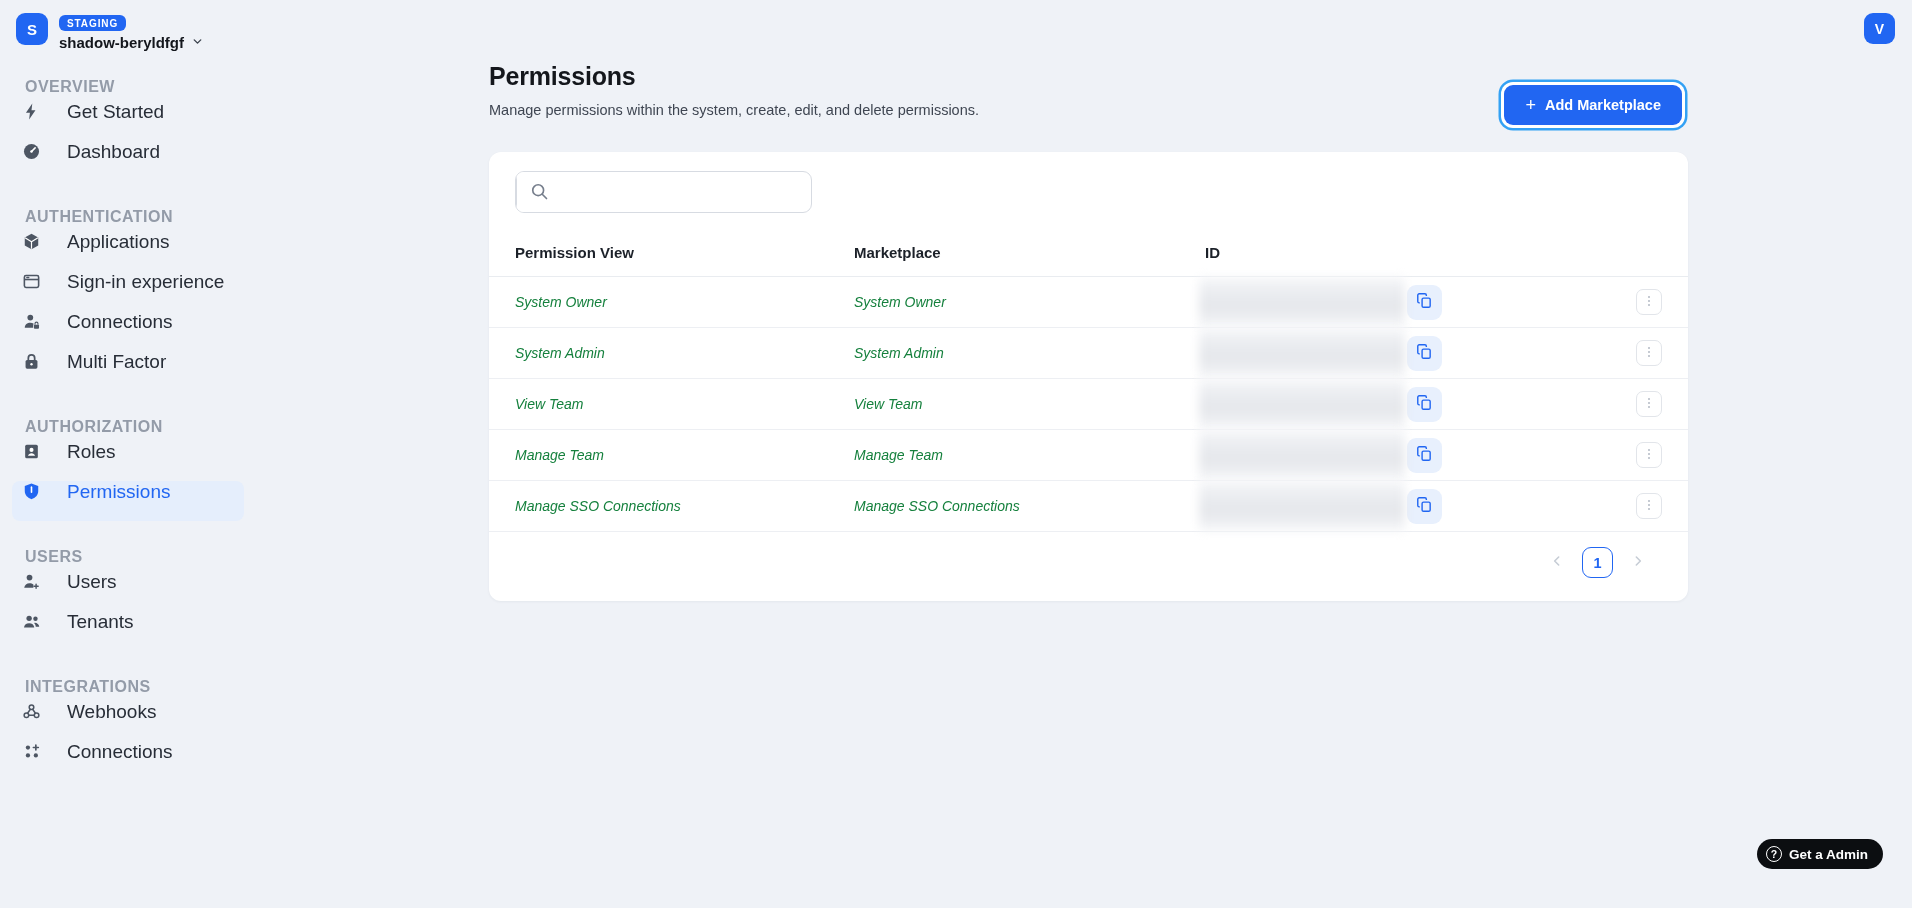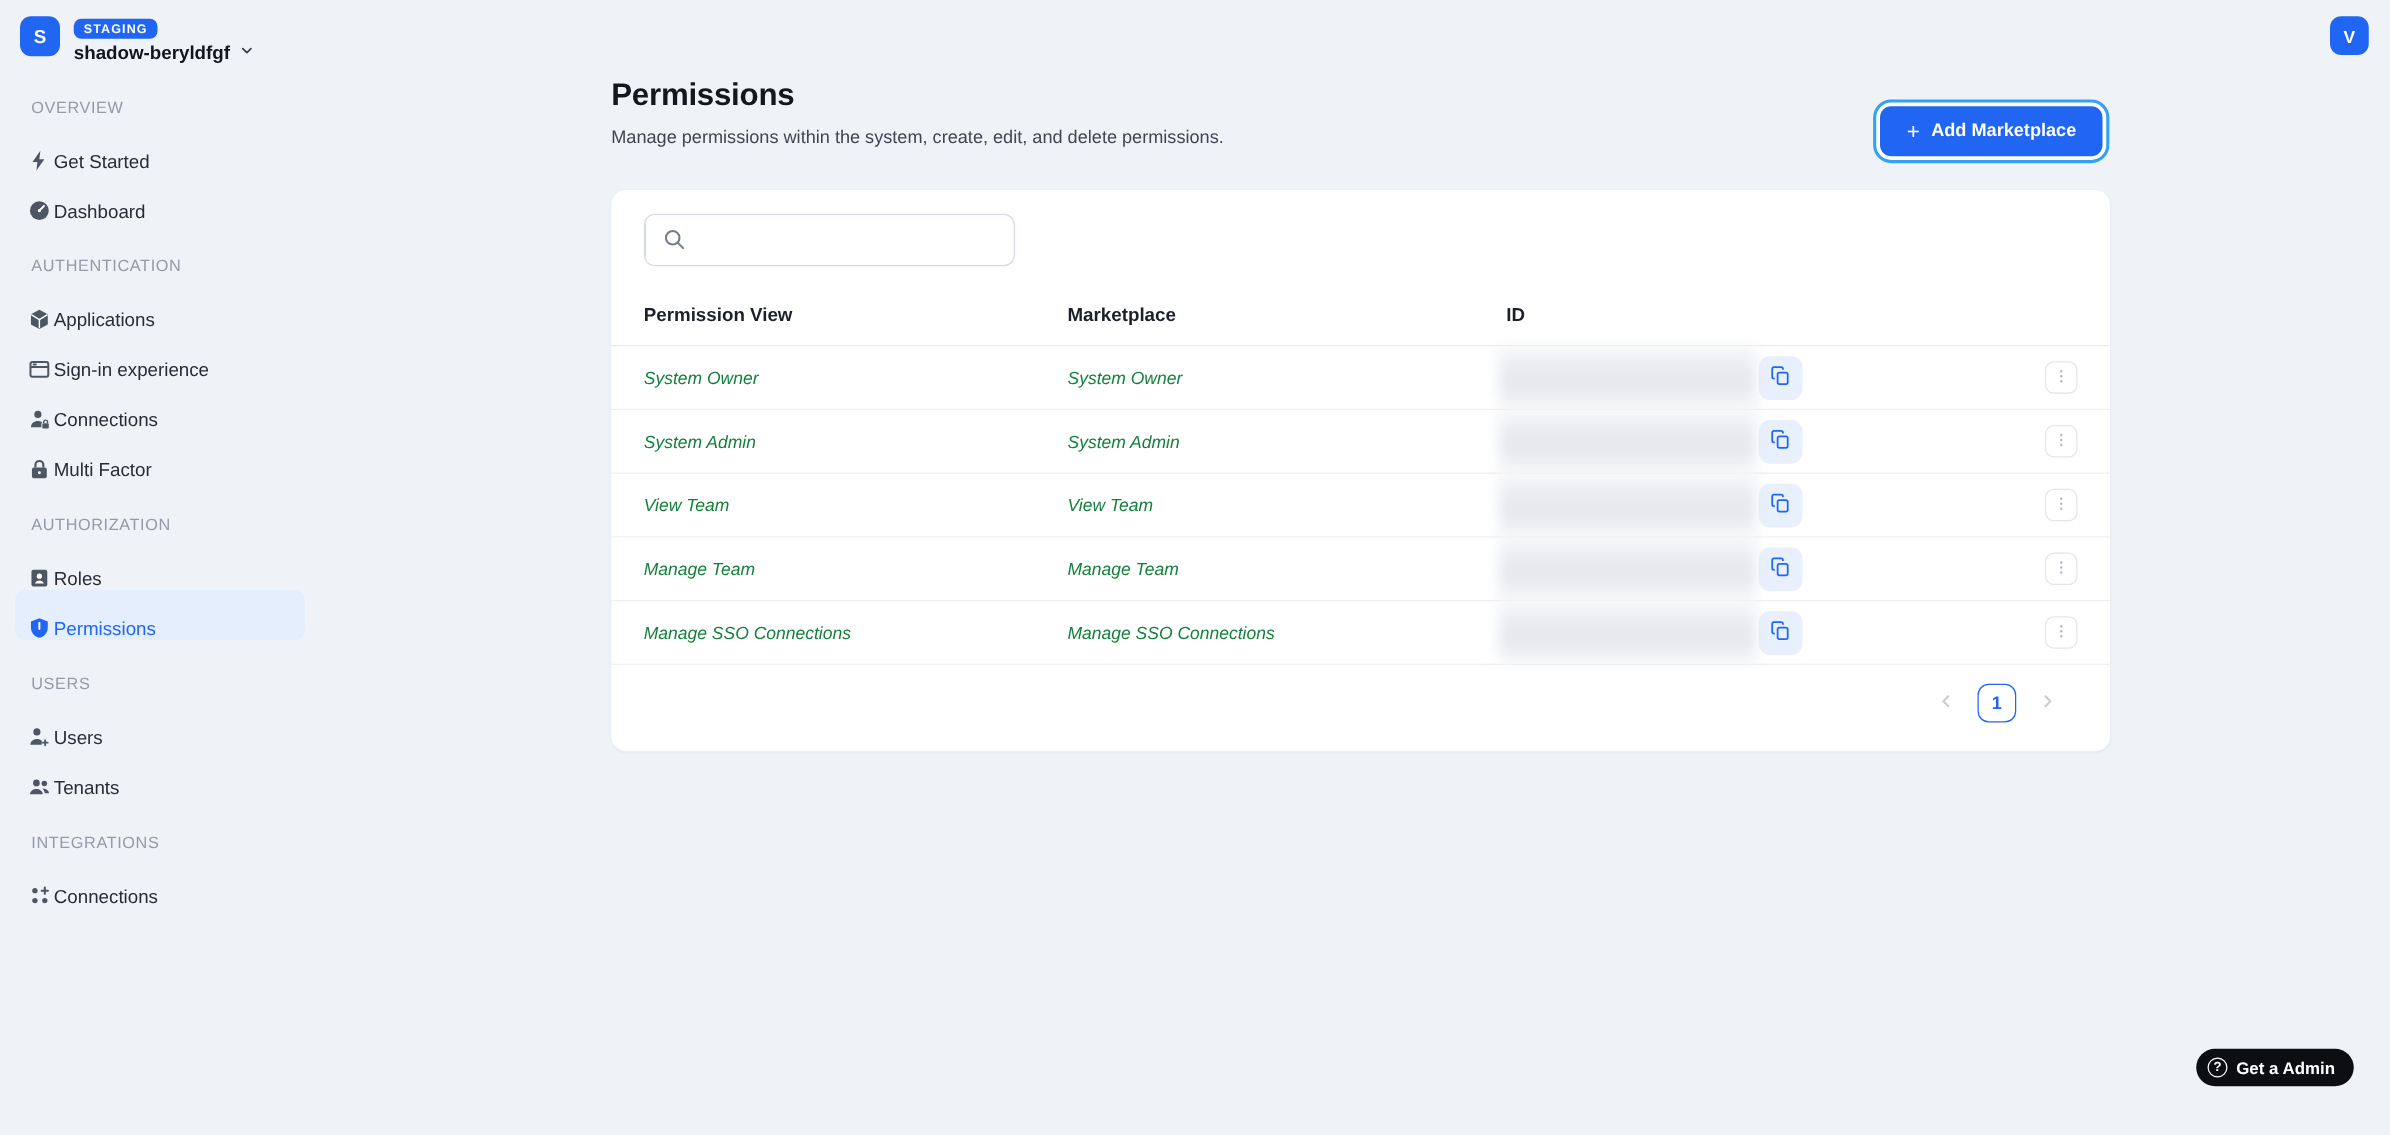--- a/index.html
+++ b/index.html
@@ -14,24 +14,24 @@
 
   
   .sidebar { position:absolute; left:0; top:0; width:256px; height:100%; padding:13px 16px 0 16px; }
   .workspace { display:flex; gap:11px; align-items:flex-start; cursor:pointer; }
   .ws-logo { width:32px; height:32px; border-radius:9px; background:#2166f2; color:#fff;
              font-weight:700; font-size:15px; display:grid; place-items:center; flex:0 0 auto; }
   .env-badge { display:inline-block; background:#2166f2; color:#fff; font-size:10px; font-weight:700;
                letter-spacing:.9px; padding:3px 8px 2px; border-radius:6px; }
   .ws-name { margin-top:3px; font-size:15px; font-weight:700; color:#13161c;
              display:flex; align-items:center; gap:7px; }
-  .nav-section { margin:27px 0 5px; padding-left:9px; font-size:13px; font-weight:400;
+  .nav-section { margin:27px 0 5px; padding-left:9px; font-size:16px; font-weight:700;
                  color:#939ba8; letter-spacing:.5px; }
-  .nav-item { display:flex; align-items:flex-end; gap:2px; height:40px; padding:0 9px;
-              margin:0 -4px; border-radius:8px; font-size:15px; color:#272d37; cursor:pointer; }
+  .nav-item { display:flex; align-items:flex-start; gap:26px; height:40px; padding:0 9px;
+              margin:0 -4px; border-radius:8px; font-size:19px; color:#272d37; cursor:pointer; }
   .nav-item .ni { width:20px; height:20px; display:grid; place-items:center; flex:0 0 auto; }
   .nav-item.active { background:#e5eefc; color:#2166f2; font-weight:500; }
 
   
   .avatar { position:absolute; top:13px; right:17px; width:31px; height:31px; border-radius:9px;
             background:#2166f2; color:#fff; font-weight:700; font-size:14px;
             display:grid; place-items:center; cursor:pointer; }
 
   
   .main { position:absolute; left:489px; top:0; width:1199px; }
@@ -204,20 +204,31 @@
           <circle cx="17" cy="8.6" r="2.8"></circle>
           <path d="M16.2 13.7c3 .2 5.2 2 5.6 4.8h-4.4c-.2-1.9-.9-3.5-2.2-4.6z"></path>
         </svg>
     </span>
     <span>Tenants</span>
   </div>
 
   <div class="nav-section">INTEGRATIONS</div>
   <div class="nav-item">
     <span class="ni">
+      <svg viewBox="0 0 24 24" width="19" height="19" fill="none" stroke="#4d5663" stroke-width="1.9" stroke-linecap="round">
+          <circle cx="5.6" cy="16.8" r="2.9"></circle>
+          <circle cx="18.4" cy="16.8" r="2.9"></circle>
+          <circle cx="12" cy="6.6" r="2.9"></circle>
+          <path d="M10.6 9.2l-3.6 5M13.4 9.2l3.6 5M8.5 16.8h7"></path>
+        </svg>
+    </span>
+    <span>Webhooks</span>
+  </div>
+  <div class="nav-item">
+    <span class="ni">
       <svg viewBox="0 0 24 24" width="19" height="19" fill="#4d5663">
           <circle cx="7.5" cy="7" r="2.7"></circle>
           <circle cx="7.5" cy="17" r="2.7"></circle>
           <circle cx="17.5" cy="17" r="2.7"></circle>
           <path d="M17.5 3.9v6.2M14.4 7h6.2" stroke="#4d5663" stroke-width="2.1" stroke-linecap="round" fill="none"></path>
         </svg>
     </span>
     <span>Connections</span>
   </div>
 </aside>

